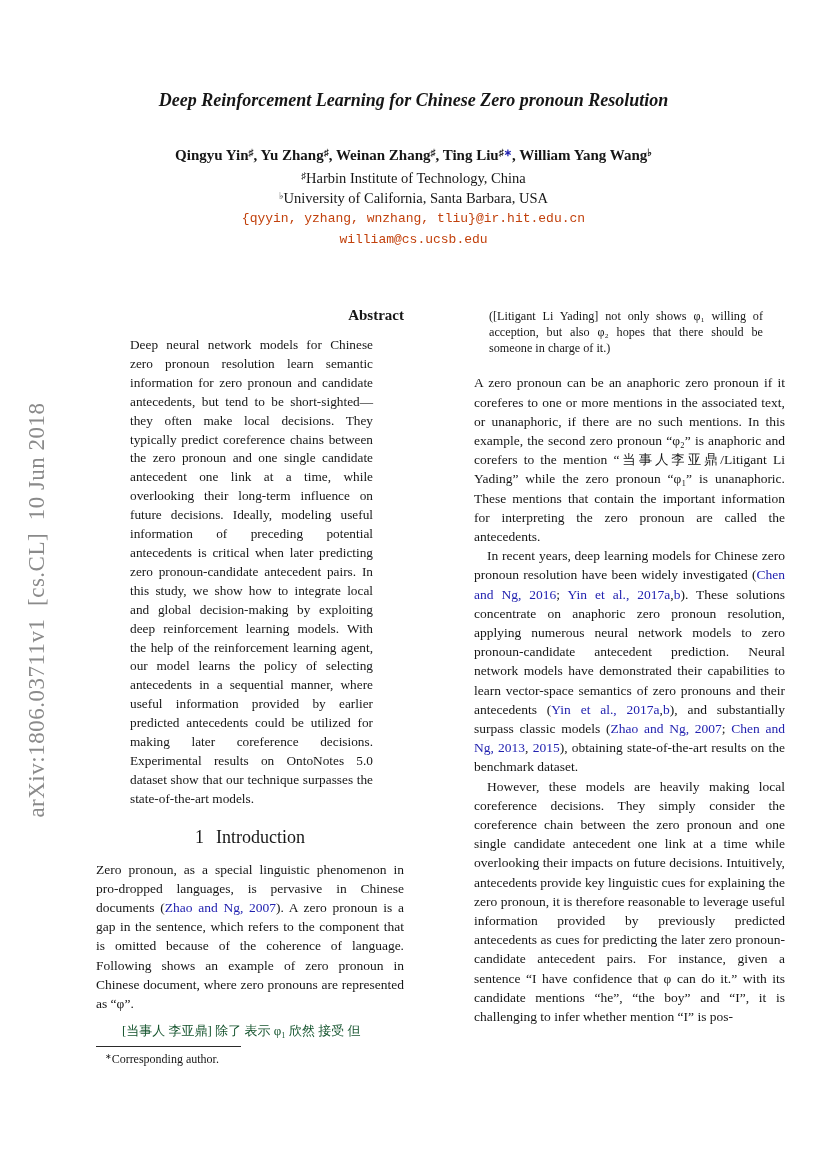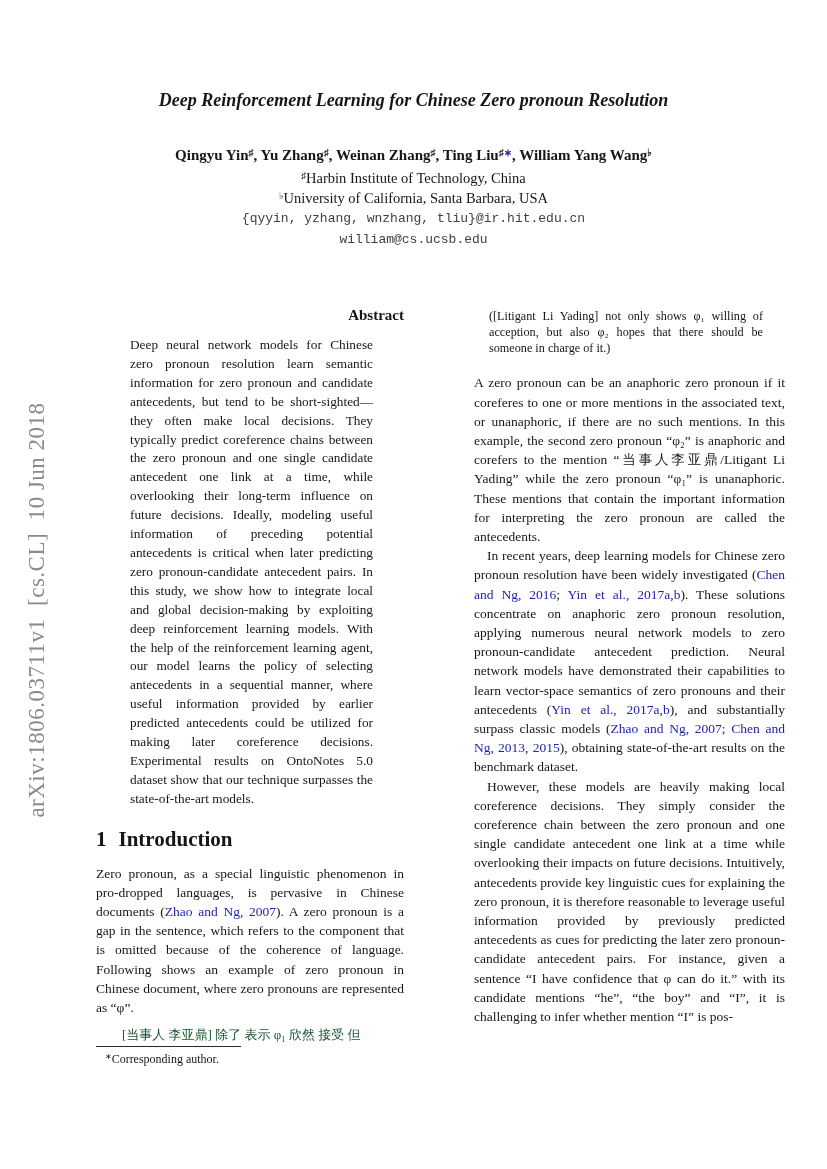--- a/index.html
+++ b/index.html
@@ -25,38 +25,38 @@
   }
   .authors{
     position:absolute;top:147px;left:40px;right:40px;
     text-align:center;font-size:15px;font-weight:bold;
   }
   .affil{position:absolute;left:40px;right:40px;text-align:center;font-size:14.5px;}
   .affil1{top:170px;}
   .affil2{top:190px;}
   .email{
     position:absolute;left:40px;right:40px;text-align:center;
-    font-family:"Liberation Mono", monospace;font-size:13px;color:#404040;
+    font-family:"Liberation Mono", monospace;font-size:13px;color:#c2410c;
   }
   .email1{top:211px;}
   .email2{top:232px;}
 
   sup{font-size:66%;line-height:0;vertical-align:baseline;position:relative;top:-0.45em;}
 
   
   .col{position:absolute;top:307px;}
   .col-left{left:96px;width:308px;}
   .col-right{left:440px;width:311px;top:309px;margin-left:34px;}
 
   .abs-heading{text-align:right;font-weight:bold;font-size:15px;margin:0 0 12px 0;}
   .abs-body{
     margin:8px;padding:0 23px 0 26px;font-size:13.3px;line-height:18.9px;
     text-align:justify;
   }
-  .sec-heading{font-size:21px;font-weight:bold;margin:18px 0 12px 0;}
+  .sec-heading{font-size:18px;font-weight:normal;margin:18px 0 12px 0;text-align:center;}
   .sec-num{margin-right:12px;}
   .body-par{margin:0;font-size:13.5px;line-height:19.2px;text-align:justify;}
   .indent{text-indent:13px;}
   .example-zh{
     margin:9px 0 0 26px;font-size:13px;line-height:17.5px;color:#14532d;
   }
   .example-en{
     padding:0 22px 0 15px;font-size:12.2px;line-height:15.8px;text-align:justify;
   }
   .gap-top{margin-top:17px;}

